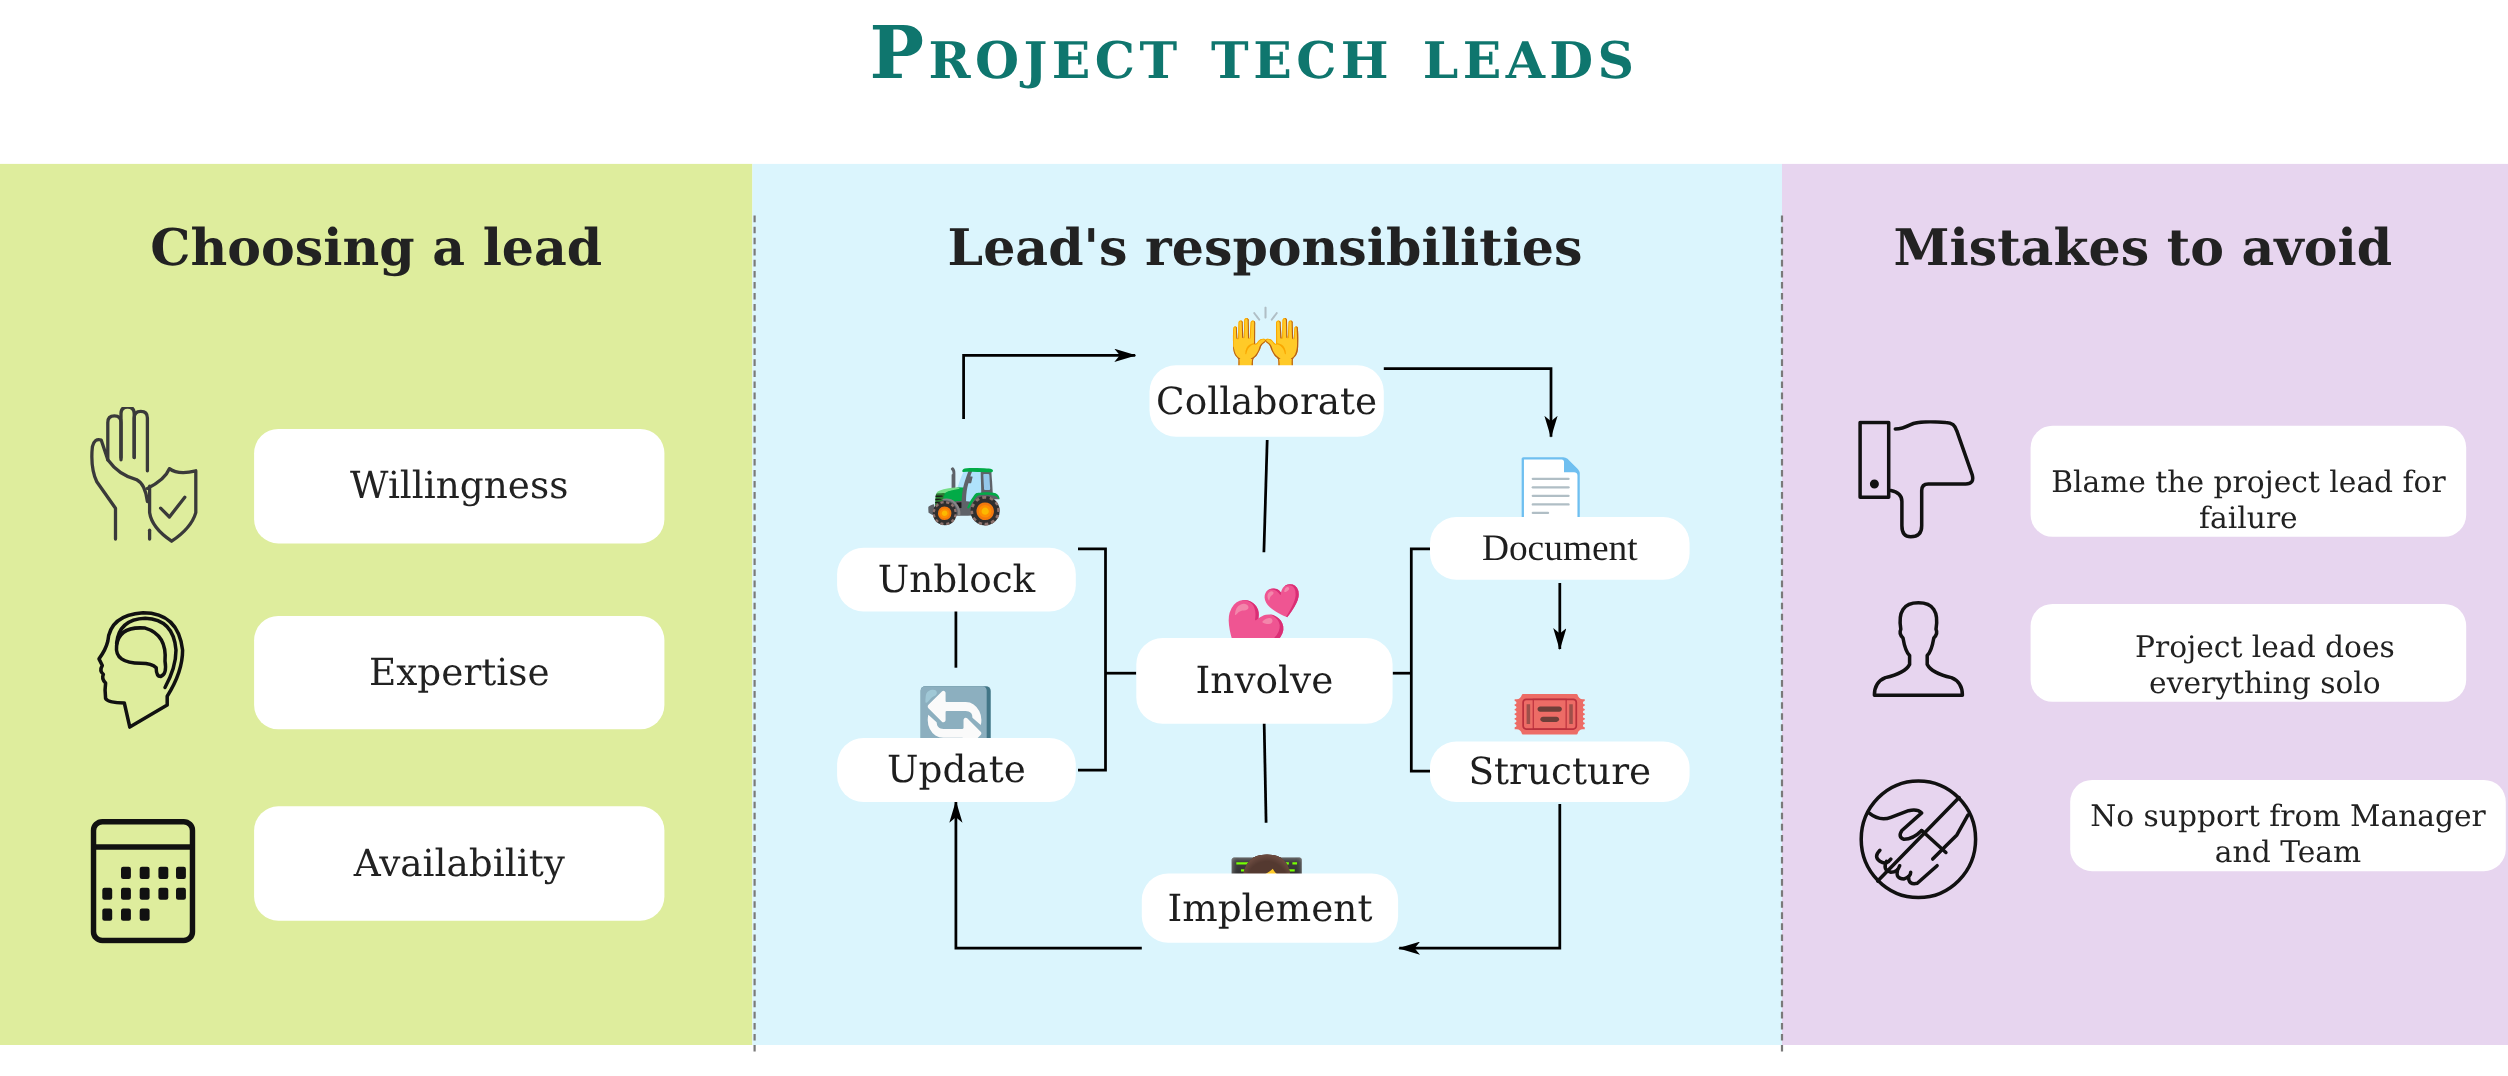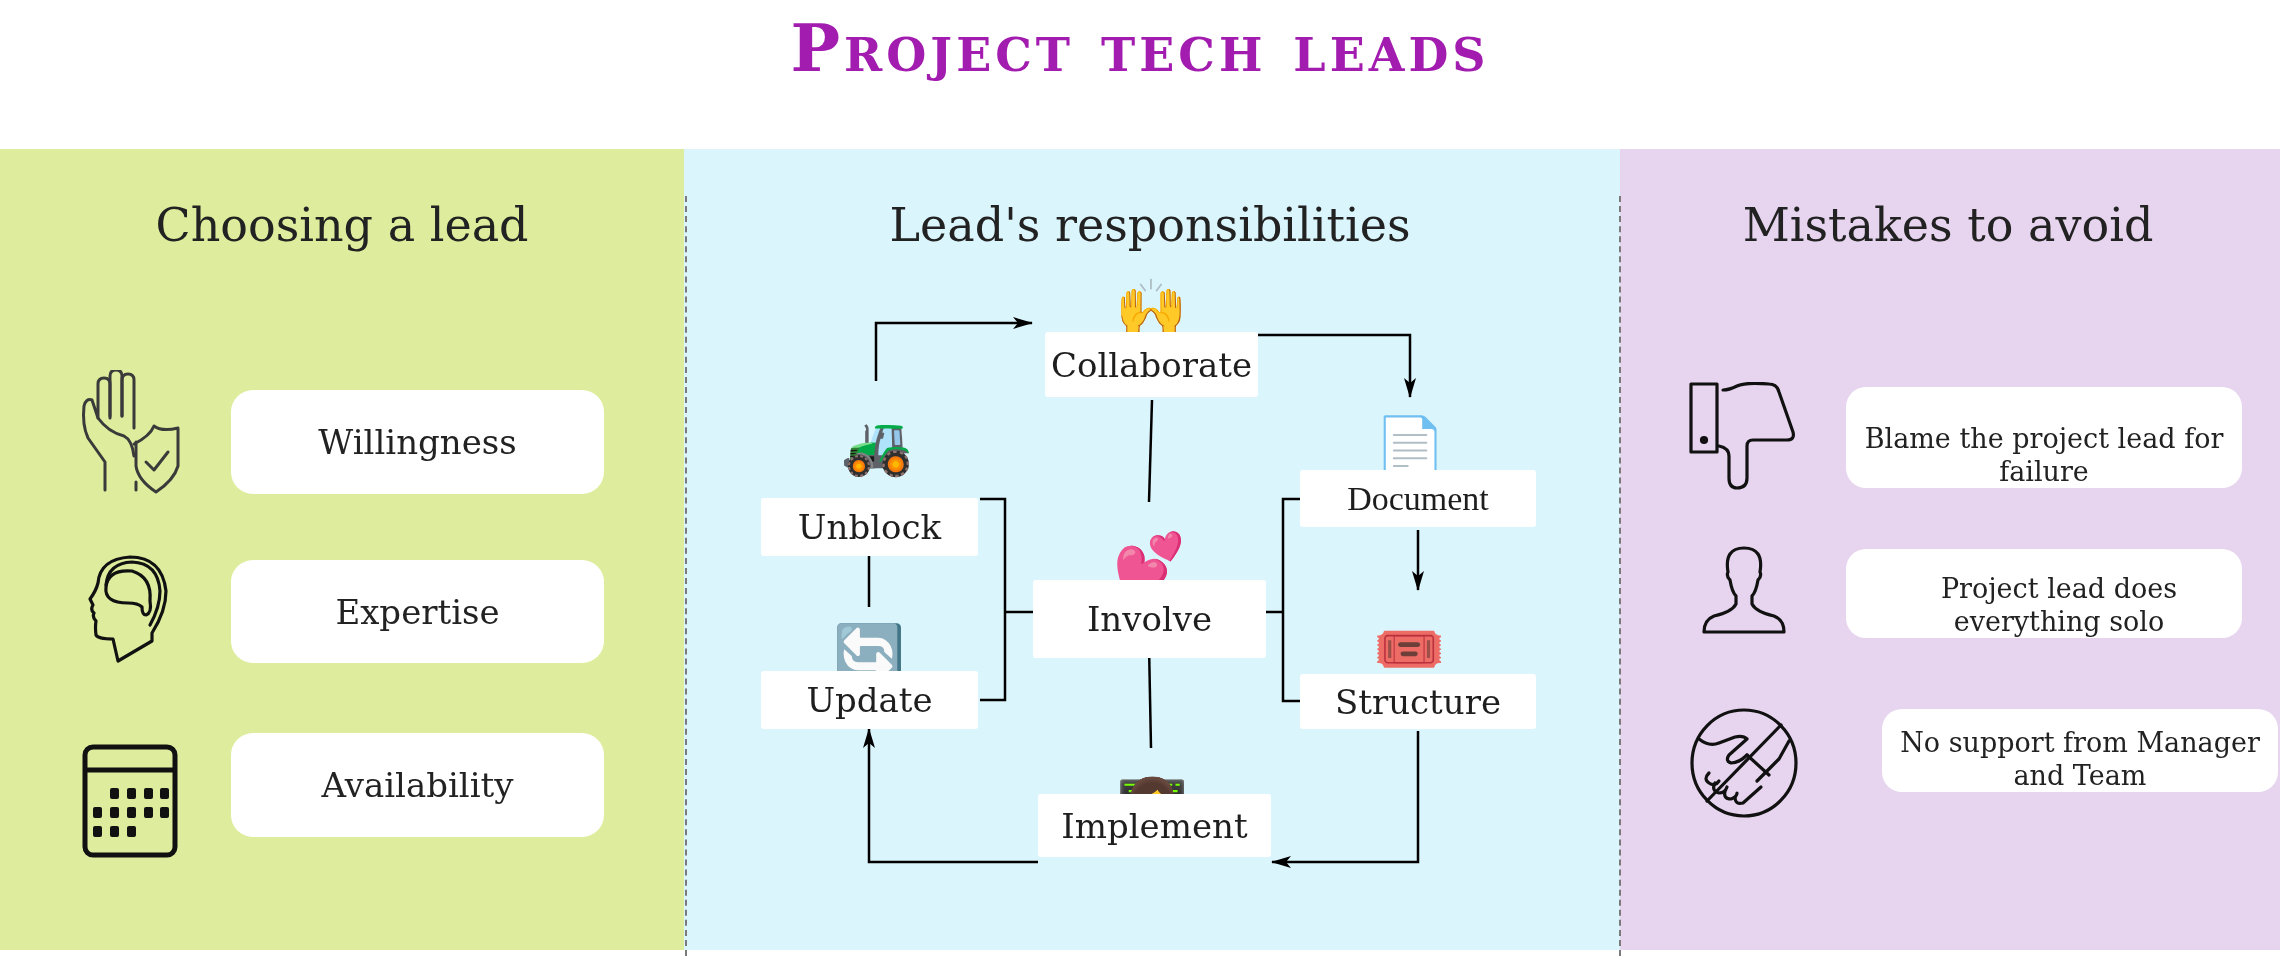--- a/index.html
+++ b/index.html
@@ -1,30 +1,30 @@
 <!DOCTYPE html>
 <html><head>
 <meta charset="utf-8">
 <style>
   html, body { margin:0; padding:0; }
   body { width:2280px; height:978px; position:relative; background:#ffffff; overflow:hidden;
          font-family:"DejaVu Serif", serif; color:#222222; }
   .abs { position:absolute; }
   .main-title { left:0; top:8px; width:2280px; text-align:center; font-family:"DejaVu Serif", serif;
-    font-weight:bold; font-size:66px; font-variant:small-caps; letter-spacing:4px; color:#a21caf; line-height:80px; }
+    font-weight:bold; font-size:66px; font-variant:small-caps; letter-spacing:4px; color:#0f766e; line-height:80px; }
   .panel { top:149px; height:801px; }
   .panel-left { left:0; width:684px; background:#deed9d; }
   .panel-mid { left:684px; width:936px; background:#dbf5fd; }
   .panel-right { left:1620px; width:660px; background:#e7d5ef; }
   .divider { top:196px; height:760px; width:0; border-left:2px dashed #7a7a7a; }
-  .section-title { top:190px; height:70px; line-height:70px; text-align:center; font-size:46px; color:#222222; white-space:nowrap; }
+  .section-title { top:190px; height:70px; line-height:70px; text-align:center; font-size:46px; color:#222222; white-space:nowrap;font-weight:bold; }
   .card { background:#ffffff; border-radius:22px; display:flex; align-items:center; justify-content:center;
           text-align:center; box-sizing:border-box; font-size:34px; color:#222222; }
   .card.small { font-size:27px; line-height:33px; padding:0 10px; border-radius:20px;align-items:flex-end; }
-  .node { background:#ffffff; border-radius:3px; display:flex; align-items:center; justify-content:center;
+  .node { background:#ffffff; border-radius:24px; display:flex; align-items:center; justify-content:center;
           font-size:34px; color:#1e1e1e; box-sizing:border-box; }
   .emoji { font-size:58px; line-height:1; text-align:center; display:flex; align-items:flex-end; justify-content:center; }
   svg.lines { position:absolute; left:0; top:0; }
   .icon svg { width:100%; height:100%; display:block; }
 </style>
 </head>
 <body>
 
 <div class="abs main-title">Project tech leads</div>
 

